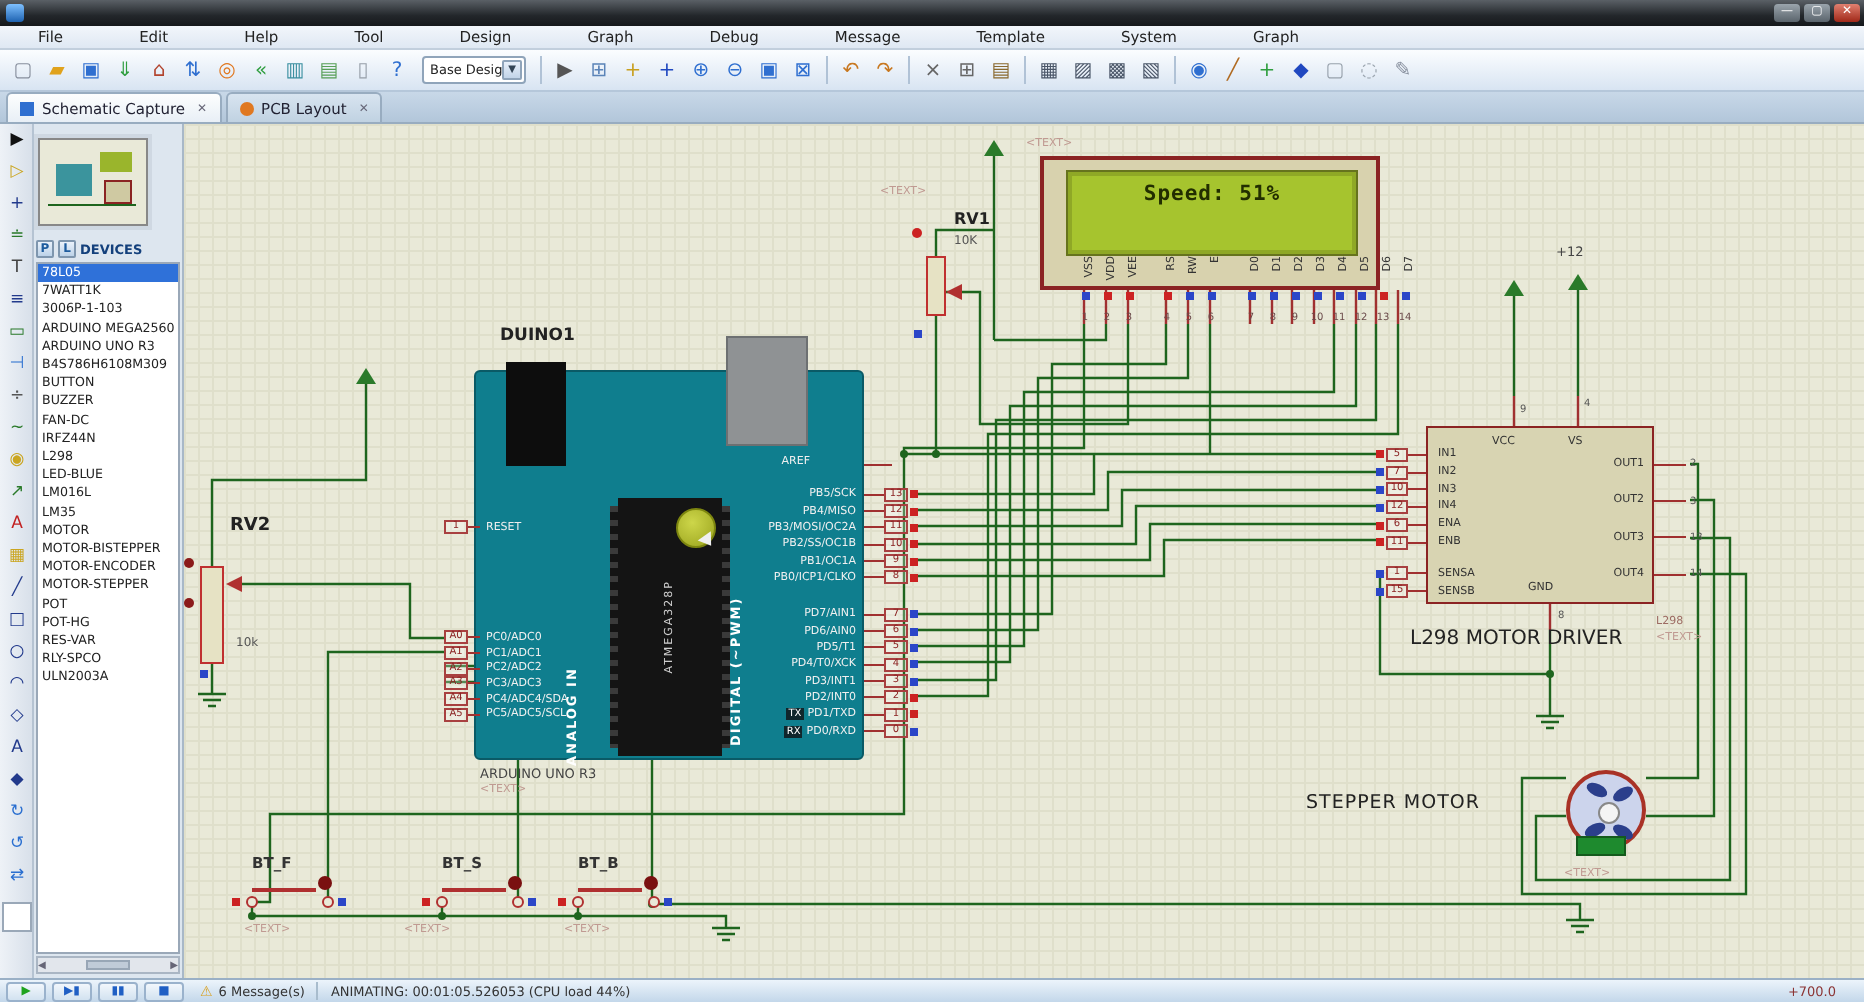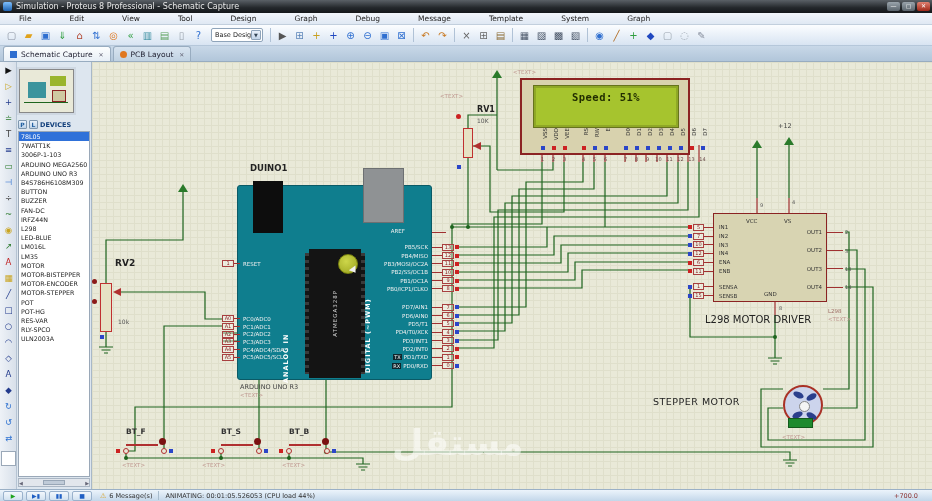--- a/index.html
+++ b/index.html
@@ -83,21 +83,21 @@
   #ar-top .plabel,#ar-bot .plabel{width:88px;text-align:right;}
   #ar-top .pstub,#ar-bot .pstub{width:10px;margin-left:4px;}
   #ar-aref{top:166px;}
   #ar-left{left:130px;top:253px;grid-auto-rows:7.7px;}
   #ar-left .pstub{width:6px;}
   #ar-left .plabel{margin-left:3px;}
   #ar-reset{left:130px;top:198px;}
   #ar-reset .pstub{width:6px;}
 
   
-  #lcd{left:428px;top:16px;width:170px;height:77px;background:#d8d2ae;border:2px solid #8b2323;}
+  #lcd{left:428px;top:16px;width:170px;height:67px;background:#d8d2ae;border:2px solid #8b2323;}
   #lcdscreen{position:absolute;left:11px;top:5px;width:146px;height:43px;background:#a6c42e;border:1px solid #66731d;box-shadow:inset 0 0 0 2px #8fa826;
     font-family:"DejaVu Sans Mono",monospace;font-weight:bold;font-size:10.5px;color:#222e00;text-align:center;line-height:1.6;padding-top:3px;letter-spacing:.5px;}
   .lcdcols{position:absolute;display:flex;}
   .lcdcol{width:11px;display:flex;flex-direction:column;align-items:center;flex:0 0 auto;}
   .lcdcol:nth-child(4){margin-left:8px;} .lcdcol:nth-child(7){margin-left:9px;}
   #lcd-labels{left:17px;top:48px;height:15px;}
   #lcd-labels .lcdcol span{writing-mode:vertical-rl;transform:rotate(180deg);font-size:5.5px;color:#333;}
   #lcd-pins{left:445px;top:84px;}
   #lcd-pins .num{font-size:5px;color:#6a4a4a;margin-top:6px;}
 
@@ -150,31 +150,30 @@
   .sb-btn{width:20px;height:10px;margin-left:3px;background:linear-gradient(#f2f7fc,#d2e2f0);border:1px solid #9ab2cc;border-radius:2px;font-size:6px;line-height:8px;text-align:center;}
   #sb-warn{color:#d8a020;margin:0 3px 0 8px;font-size:7px;}
   .sb-sep{width:1px;height:9px;background:#a8bccd;margin:0 6px;}
   #sb-coord{margin-left:auto;margin-right:14px;color:#8b3333;text-align:right;}
 </style>
 </head>
 <body>
 
 <div class="abs" id="titlebar">
   <span class="appicon"></span>
-  <span class="ttl">Simulation - Proteus 8 Professional - Schematic Capture</span>
   <span class="winbtn" style="right:32px">—</span>
   <span class="winbtn" style="right:17px">▢</span>
   <span class="winbtn" id="btn-close" style="right:2px">✕</span>
 </div>
 
 <div class="abs" id="menubar">
   <div style="display:flex">
       <span class="menu-item">File</span>
       <span class="menu-item">Edit</span>
-      <span class="menu-item">View</span>
+      <span class="menu-item">Help</span>
       <span class="menu-item">Tool</span>
       <span class="menu-item">Design</span>
       <span class="menu-item">Graph</span>
       <span class="menu-item">Debug</span>
       <span class="menu-item">Message</span>
       <span class="menu-item">Template</span>
       <span class="menu-item">System</span>
       <span class="menu-item">Graph</span>
     </div>
 </div>
@@ -388,21 +387,20 @@
       <circle cx="360" cy="165" r="2"></circle>
         <circle cx="376" cy="165" r="2"></circle>
         <circle cx="683" cy="275" r="2"></circle>
       <circle cx="34" cy="396" r="2"></circle>
         <circle cx="129" cy="396" r="2"></circle>
         <circle cx="197" cy="396" r="2"></circle>
         <circle cx="234" cy="390" r="2"></circle>
     </g>
   </svg>
 
-  <div class="abs" id="wm-ar">مستقل</div>
 
   <div class="abs glabel" style="left:158px;top:101px;font-weight:bold;font-size:8.5px">DUINO1</div>
   <div class="abs" id="board">
     <div class="abs" id="jack"></div>
     <div class="abs" id="usb"></div>
     <div class="abs" id="chip">
       <span id="chiptxt">ATMEGA328P</span>
     </div>
     <div class="abs" id="led"></div>
     <div class="abs" id="reset-lbl">RESET</div>

